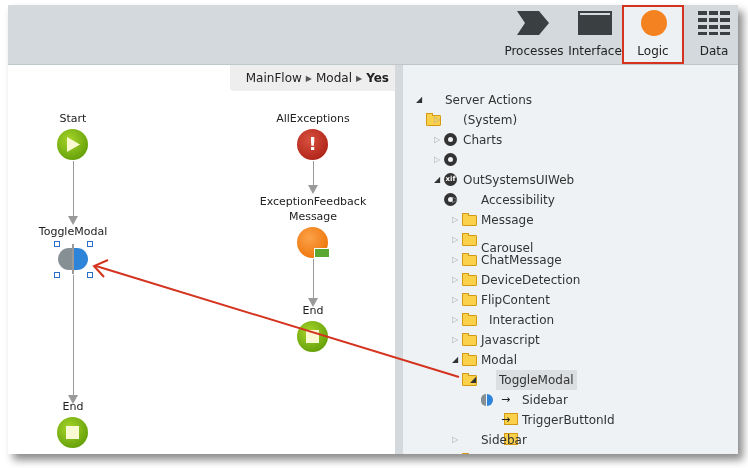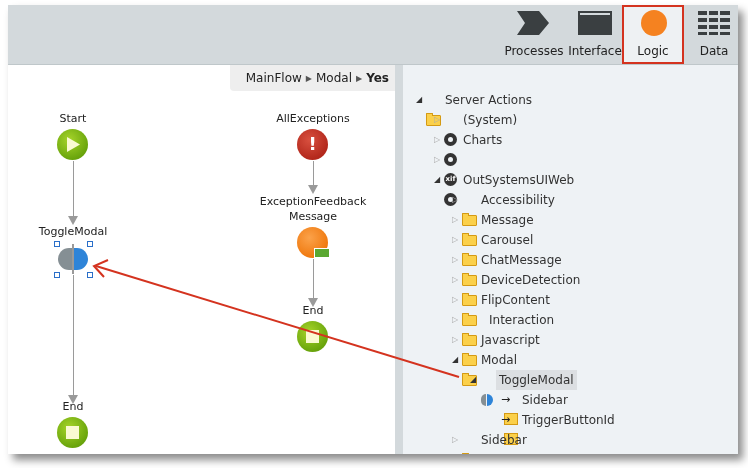--- a/index.html
+++ b/index.html
@@ -172,21 +172,21 @@
       <span class="txt" style="left:78px;">Accessibility</span>
     </div>
     <div class="row" style="left:0;top:145px;width:330px;">
       <span class="exp" style="left:49px;">▷</span>
       <span class="ico folder" style="left:59px;position:absolute;"></span>
       <span class="txt" style="left:78px;">Message</span>
     </div>
     <div class="row" style="left:0;top:165px;width:330px;">
       <span class="exp" style="left:49px;">▷</span>
       <span class="ico folder" style="left:59px;position:absolute;"></span>
-      <span class="txt" style="left:78px;">Carousel</span>
+      <span class="txt" style="left:78px;margin-top:8px;">Carousel</span>
     </div>
     <div class="row" style="left:0;top:185px;width:330px;">
       <span class="exp" style="left:49px;">▷</span>
       <span class="ico folder" style="left:59px;position:absolute;"></span>
       <span class="txt" style="left:78px;text-align:right;">ChatMessage</span>
     </div>
     <div class="row" style="left:0;top:205px;width:330px;">
       <span class="exp" style="left:49px;">▷</span>
       <span class="ico folder" style="left:59px;position:absolute;"></span>
       <span class="txt" style="left:78px;">DeviceDetection</span>

